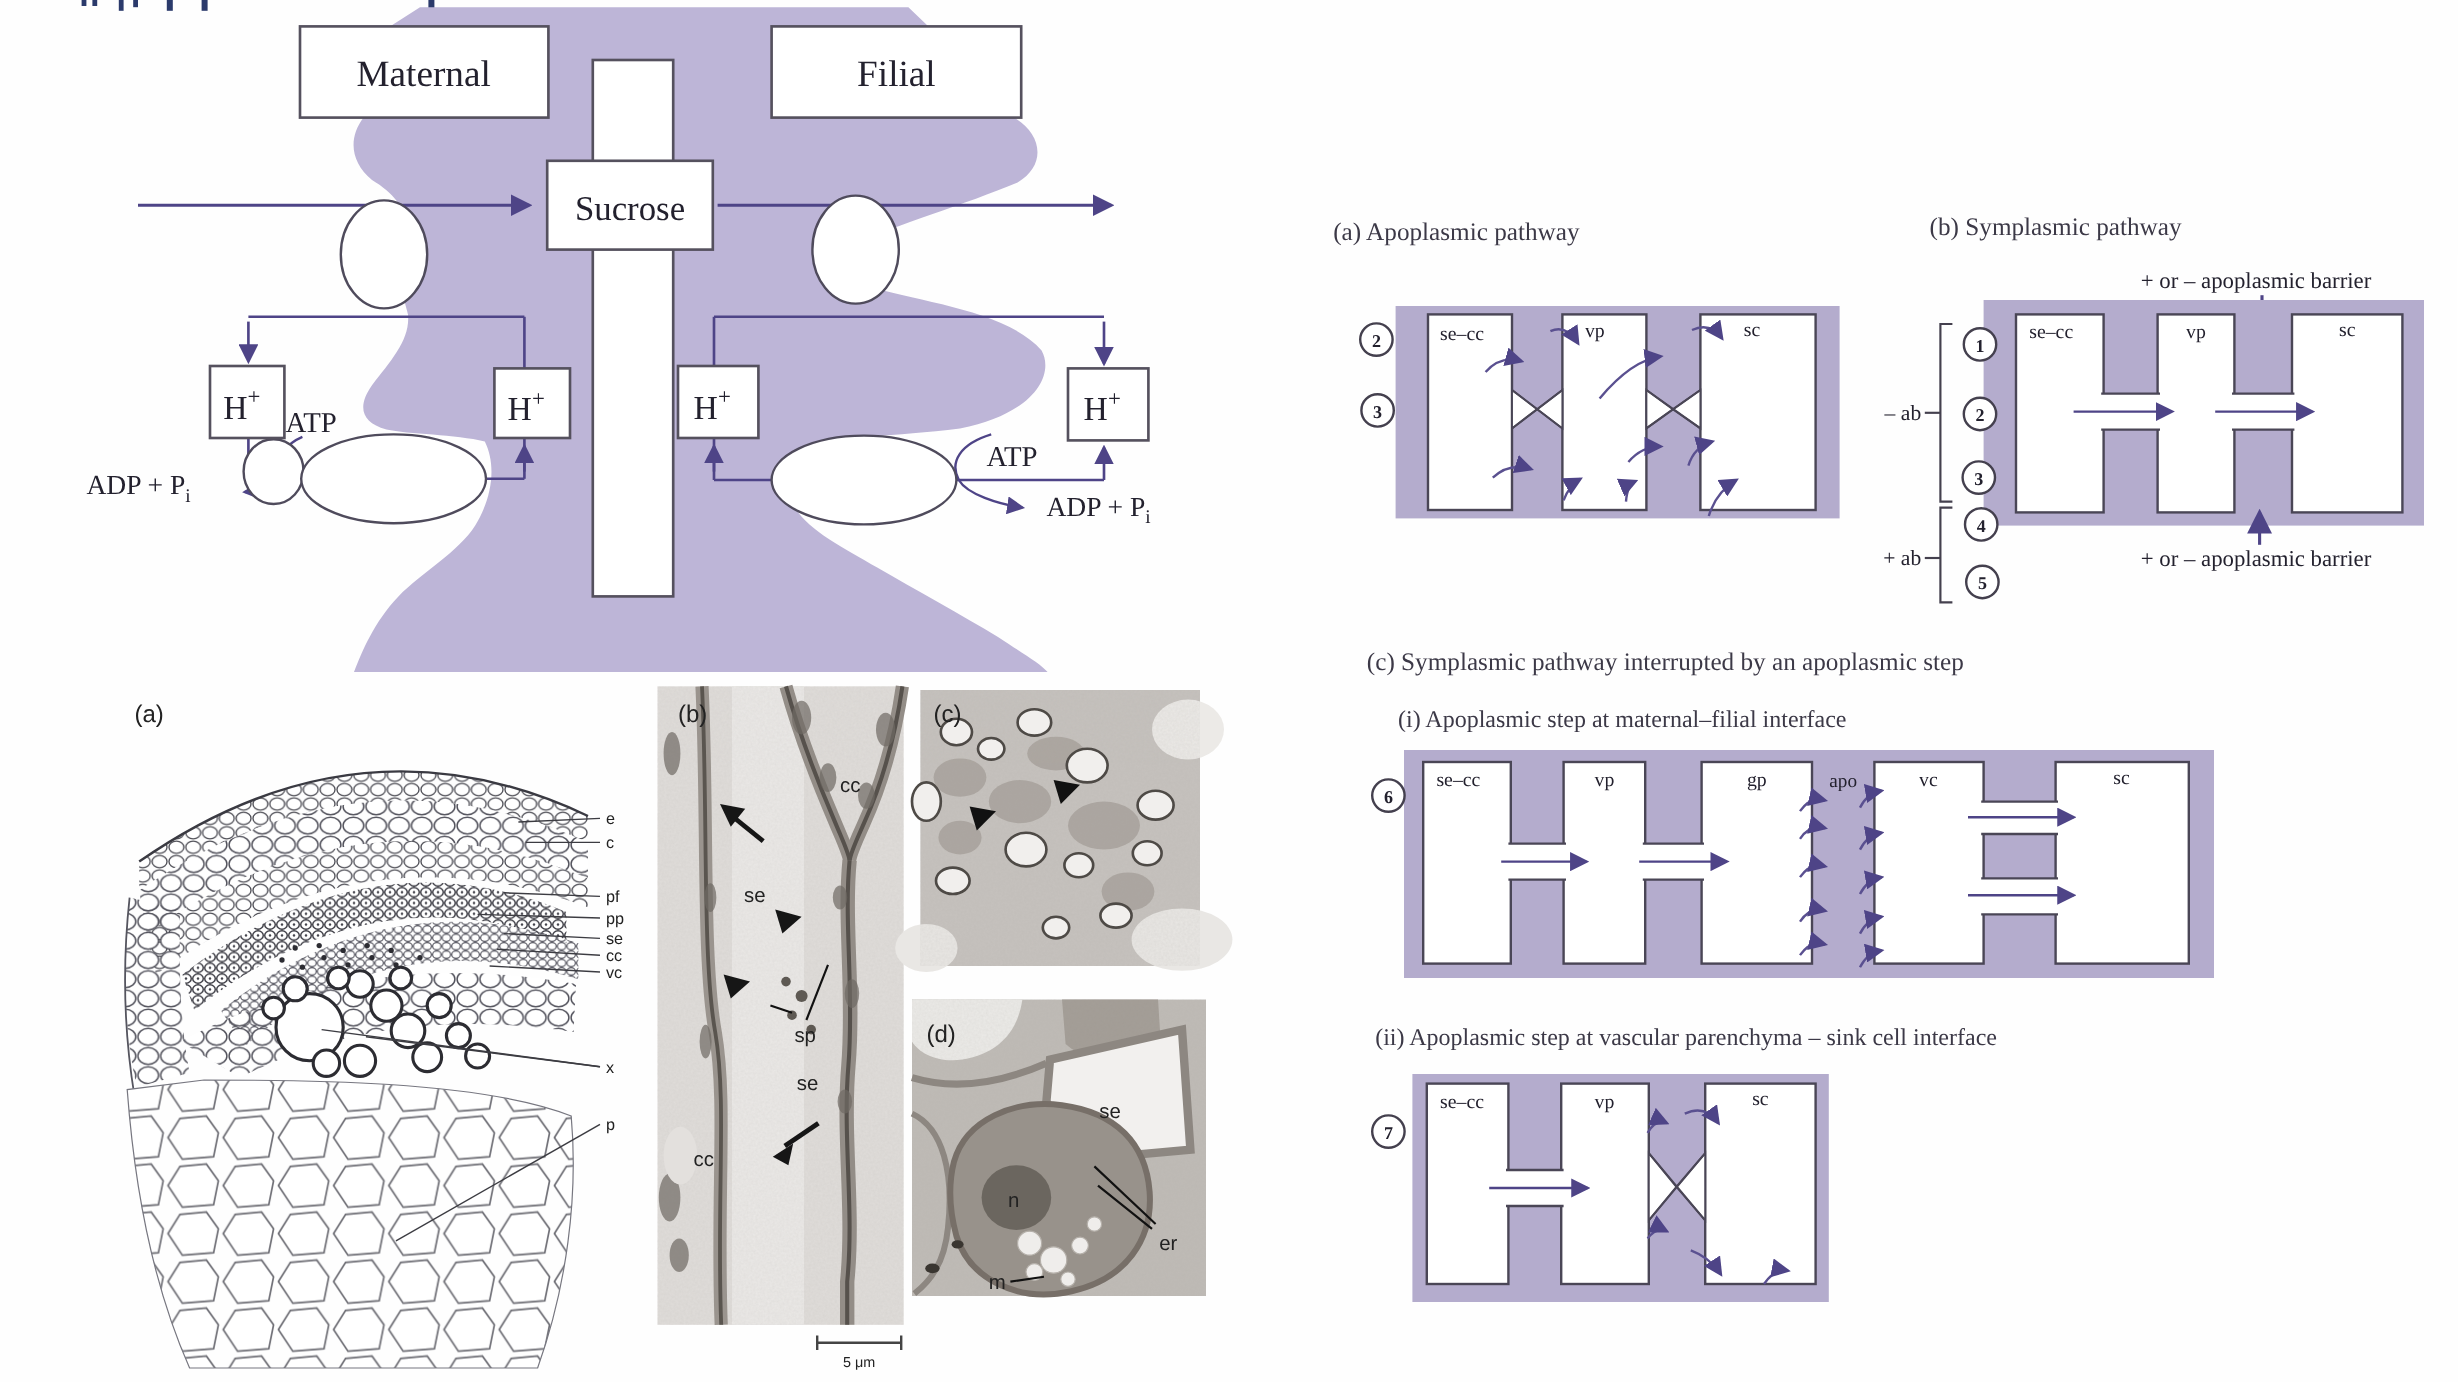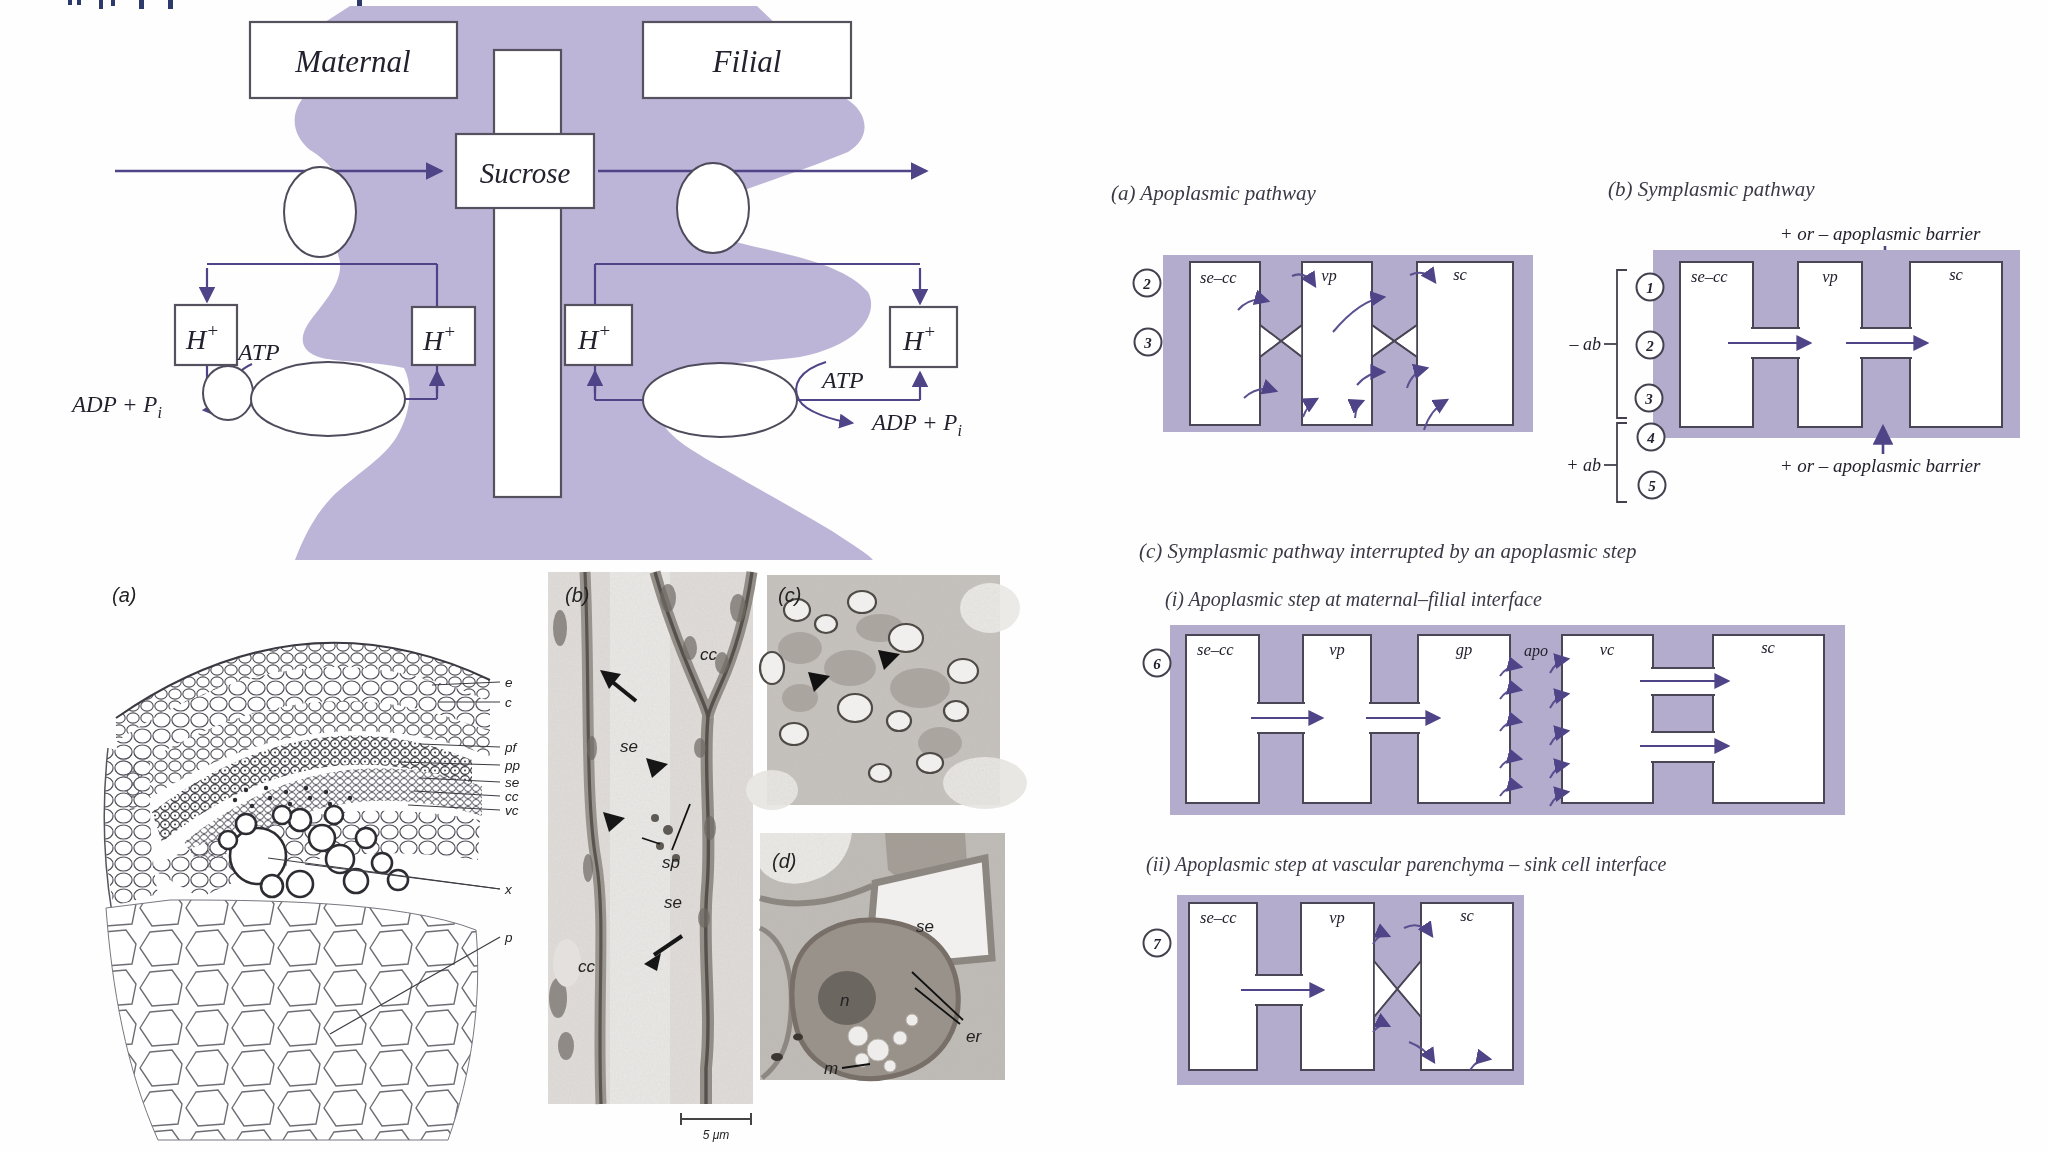--- a/index.html
+++ b/index.html
@@ -1,17 +1,17 @@
 <!DOCTYPE html>
 <html><head>
 <meta charset="utf-8">
 <style>
   html,body{margin:0;padding:0;background:#ffffff;}
   .canvas{position:relative;width:2048px;height:1152px;background:#fefefe;overflow:hidden;
-          font-family:"Liberation Serif","DejaVu Serif",serif;font-style:italic;}
+          font-family:"Liberation Serif","DejaVu Serif",serif;}
   svg{position:absolute;}
   .st{font-family:"Liberation Serif","DejaVu Serif",serif;fill:#23212e;}
   .ss{font-family:"Liberation Sans","DejaVu Sans",sans-serif;fill:#222222;}
   .hd{font-family:"Liberation Serif","DejaVu Serif",serif;fill:#3c3947;}
 </style>
 </head>
 <body>
 
 <div class="canvas">
 

